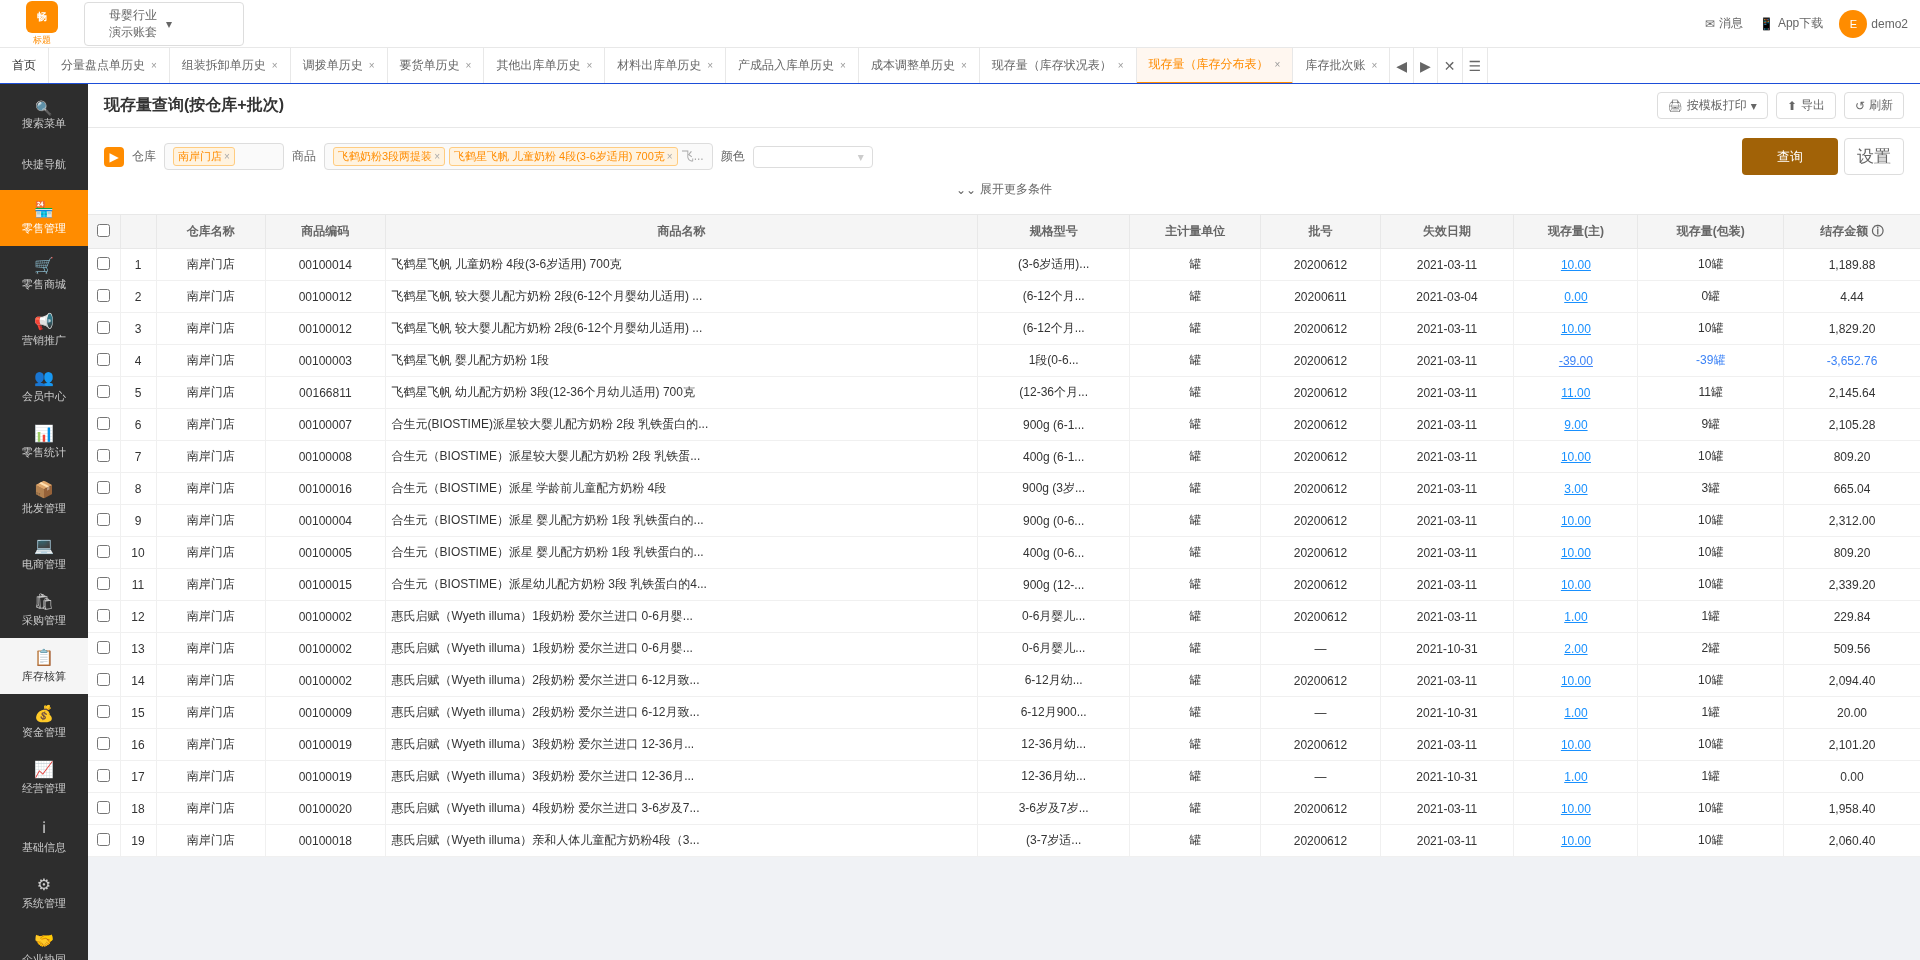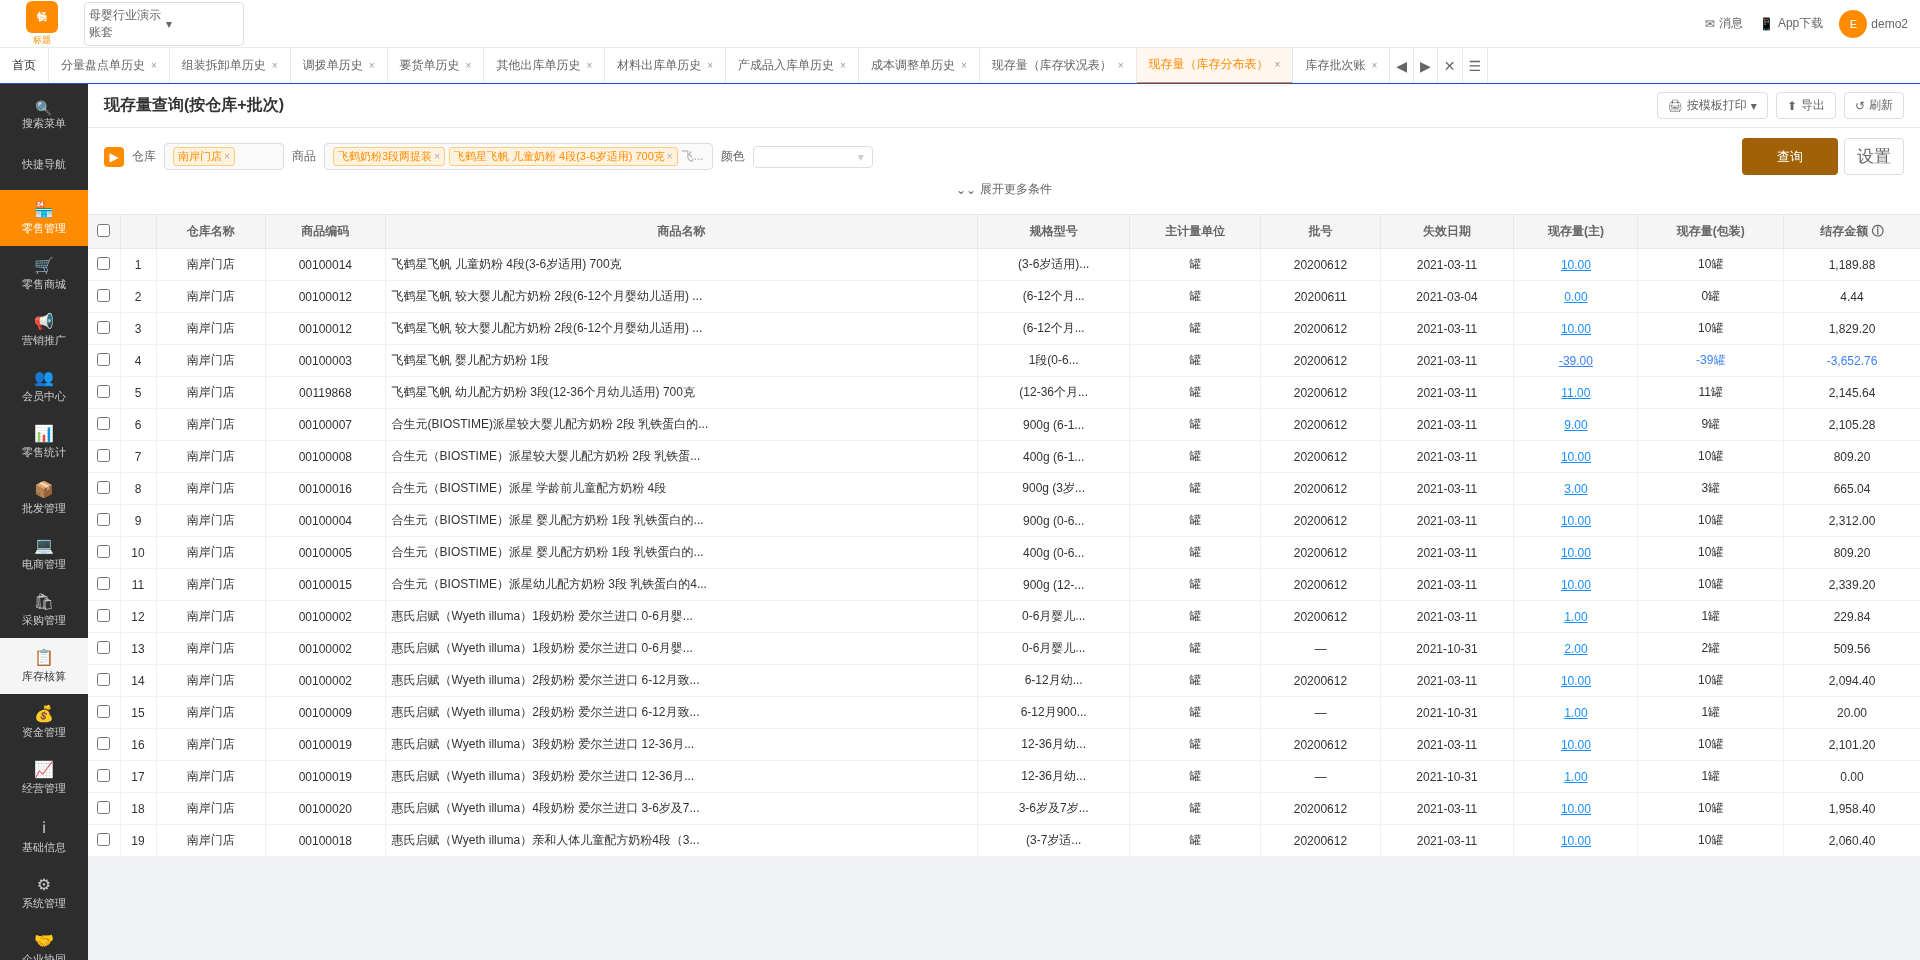--- a/index.html
+++ b/index.html
@@ -3,21 +3,21 @@
   <meta charset="utf-8">
   <style>
     * { box-sizing: border-box; margin: 0; padding: 0; }
     body { font-family: 'Microsoft YaHei', Arial, sans-serif; font-size: 12px; background: #f5f5f5; color: #333; display: flex; flex-direction: column; height: 960px; overflow: hidden; }
 
     
     .top-bar { background: #fff; height: 48px; display: flex; align-items: center; padding: 0 12px; border-bottom: 1px solid #e8e8e8; gap: 12px; flex-shrink: 0; }
     .logo-area { display: flex; flex-direction: column; align-items: center; width: 60px; flex-shrink: 0; }
     .logo-icon { width: 32px; height: 32px; background: #ff8c00; border-radius: 6px; display: flex; align-items: center; justify-content: center; color: #fff; font-size: 10px; font-weight: bold; }
     .logo-text { font-size: 9px; color: #ff8c00; margin-top: 1px; }
-    .store-selector { display: flex; align-items: center; gap: 4px; border: 1px solid #ddd; border-radius: 4px; padding: 4px 4px; cursor: pointer; min-width: 160px; color: #666; }
+    .store-selector { display: flex; align-items: center; gap: 4px; border: 1px solid #ddd; border-radius: 4px; padding: 4px 24px; cursor: pointer; min-width: 160px; color: #666; }
     .store-selector span { flex: 1; }
     .top-right { margin-left: auto; display: flex; align-items: center; gap: 16px; }
     .top-right-item { display: flex; align-items: center; gap: 4px; color: #666; cursor: pointer; font-size: 12px; }
     .avatar { width: 28px; height: 28px; border-radius: 50%; background: #ff8c00; color: #fff; display: flex; align-items: center; justify-content: center; font-size: 11px; }
 
     
     .tab-bar { background: #fff; height: 36px; display: flex; align-items: center; border-bottom: 1px solid #1d4ed8; overflow: hidden; flex-shrink: 0; }
     .tab-item { height: 36px; display: flex; align-items: center; padding: 0 12px; border-right: 1px solid #e8e8e8; white-space: nowrap; cursor: pointer; font-size: 12px; color: #666; gap: 4px; flex-shrink: 0; }
     .tab-item.active { color: #ff8c00; background: #fff7f0; border-bottom: 2px solid #ff8c00; }
     .tab-item.home { color: #333; font-weight: 500; }
@@ -366,21 +366,21 @@
       <td>20200612</td>
       <td>2021-03-11</td>
       <td class="td-red td-link">-39.00</td>
       <td class="td-red">-39罐</td>
       <td class="td-red">-3,652.76</td>
     </tr>
             <tr>
       <td><input type="checkbox" style=""></td>
       <td>5</td>
       <td>南岸门店</td>
-      <td>00119868</td>
+      <td>00166811</td>
       <td class="td-left">飞鹤星飞帆 幼儿配方奶粉 3段(12-36个月幼儿适用) 700克</td>
       <td>(12-36个月...</td>
       <td>罐</td>
       <td>20200612</td>
       <td>2021-03-11</td>
       <td class="td-link">11.00</td>
       <td class="">11罐</td>
       <td class="">2,145.64</td>
     </tr>
             <tr>

